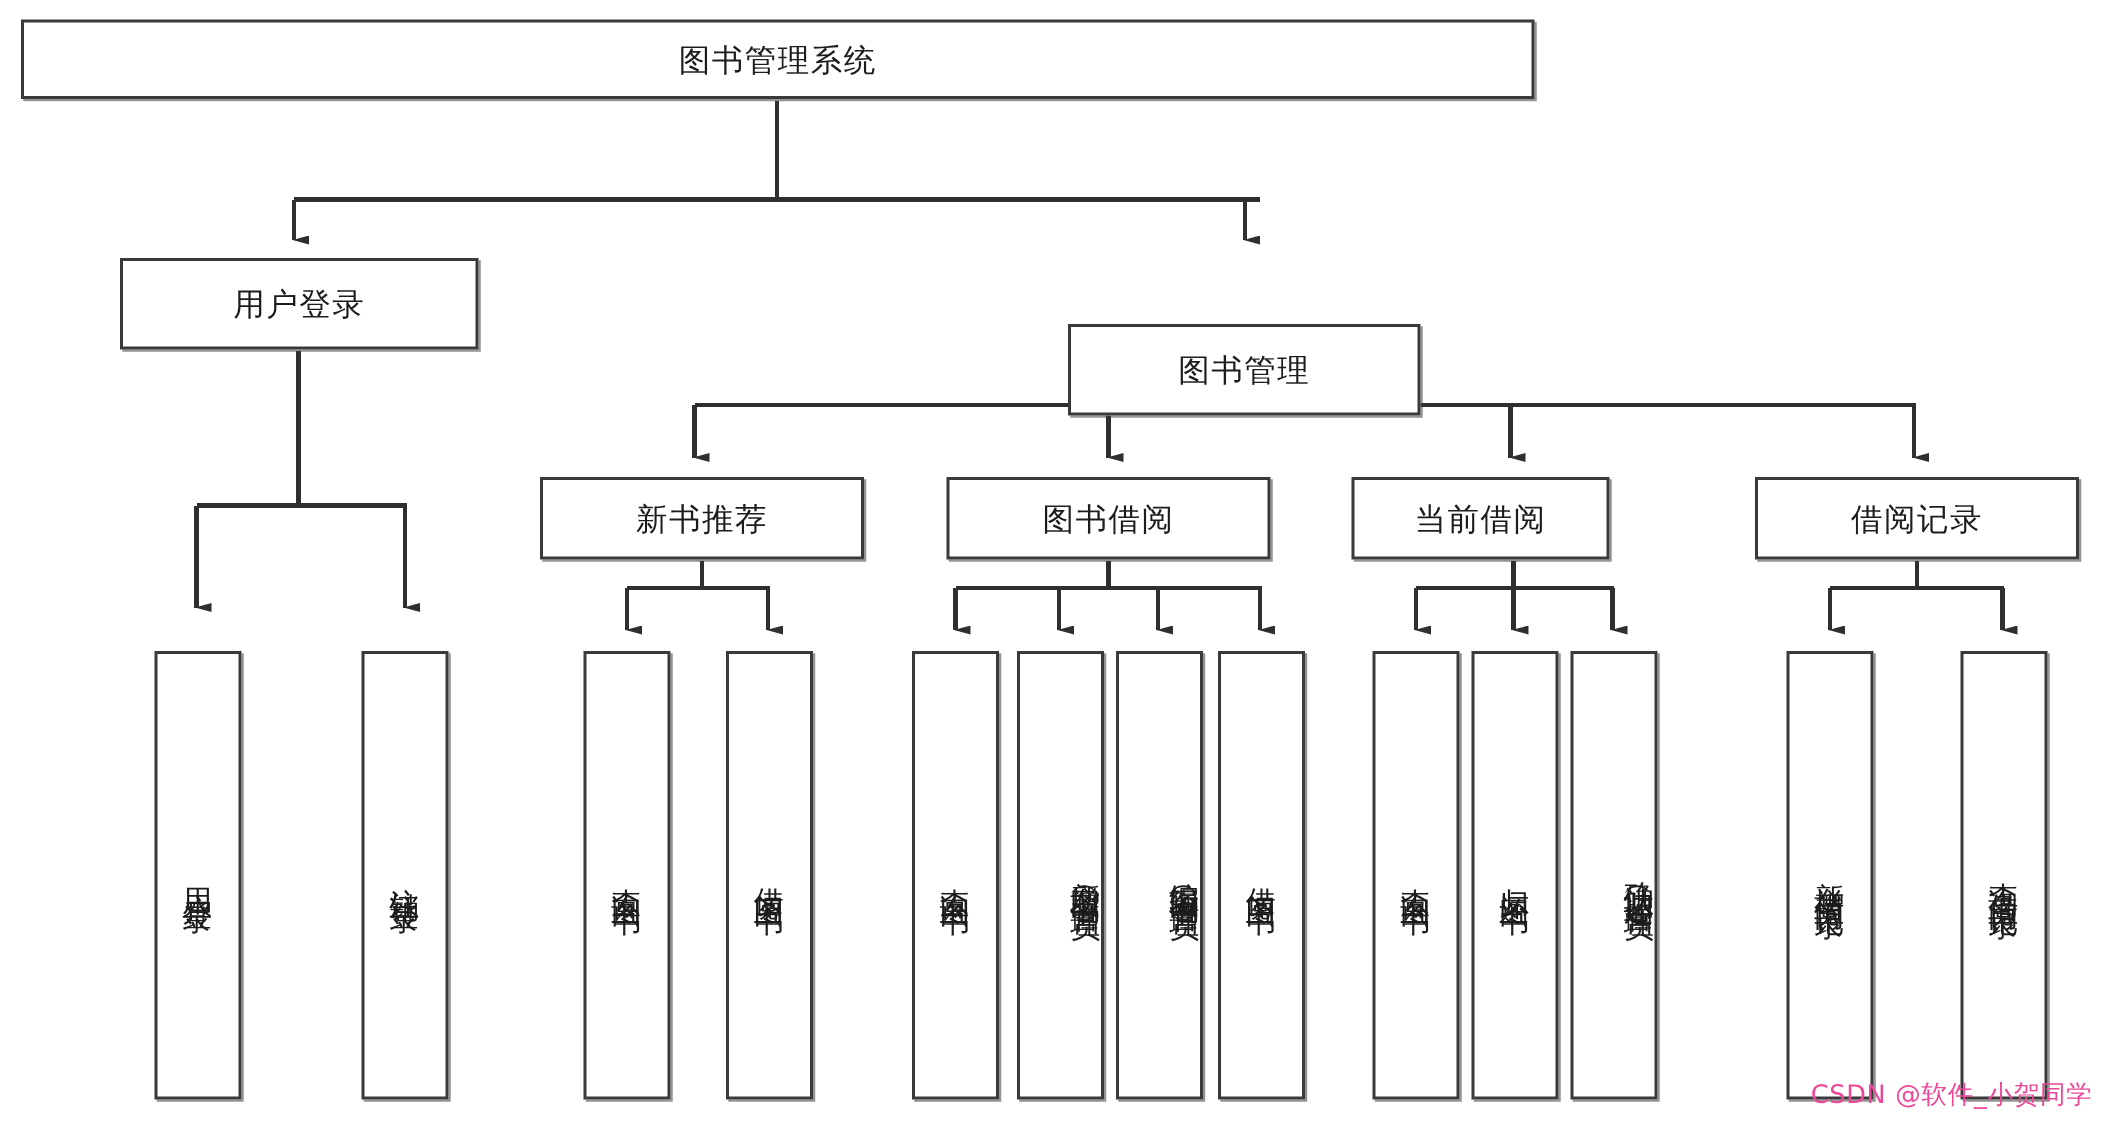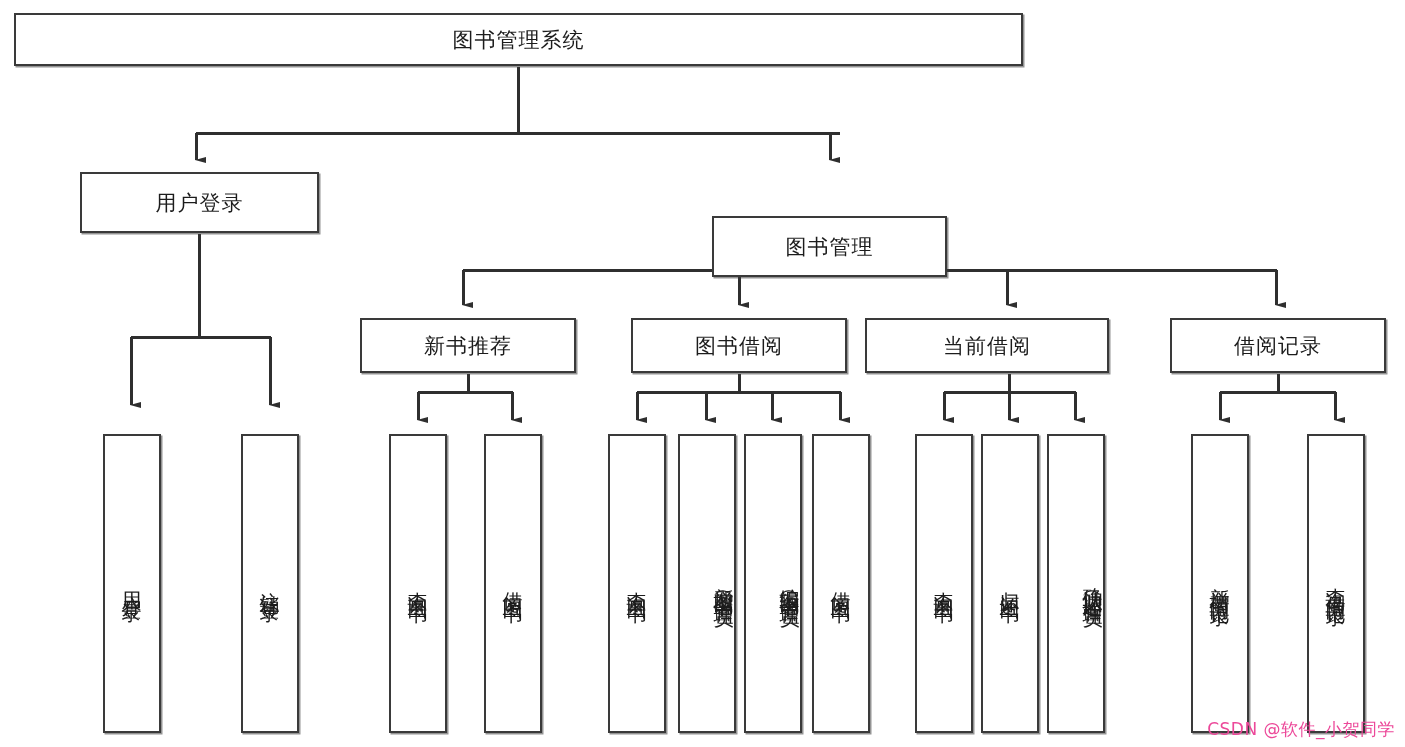--- a/index.html
+++ b/index.html
@@ -137,21 +137,21 @@
   <div class="node node-h" style="left:712px; top:172px; width:235px; height:61px;margin-top:44px;">
     <span>图书管理</span>
   </div>
 
   <div class="node node-h" style="left:360px; top:318px; width:216px; height:55px;">
     <span>新书推荐</span>
   </div>
   <div class="node node-h" style="left:631px; top:318px; width:216px; height:55px;">
     <span>图书借阅</span>
   </div>
-  <div class="node node-h" style="left:865px; top:318px; width:244px; height:55px;">
+  <div class="node node-h" style="left:901px; top:318px; width:172px; height:55px;">
     <span>当前借阅</span>
   </div>
   <div class="node node-h" style="left:1170px; top:318px; width:216px; height:55px;">
     <span>借阅记录</span>
   </div>
 
   <div class="node node-v mid" style="left:103px; top:434px; width:58px; height:299px;">
     <span>用户登录</span>
   </div>
   <div class="node node-v mid" style="left:241px; top:434px; width:58px; height:299px;">

